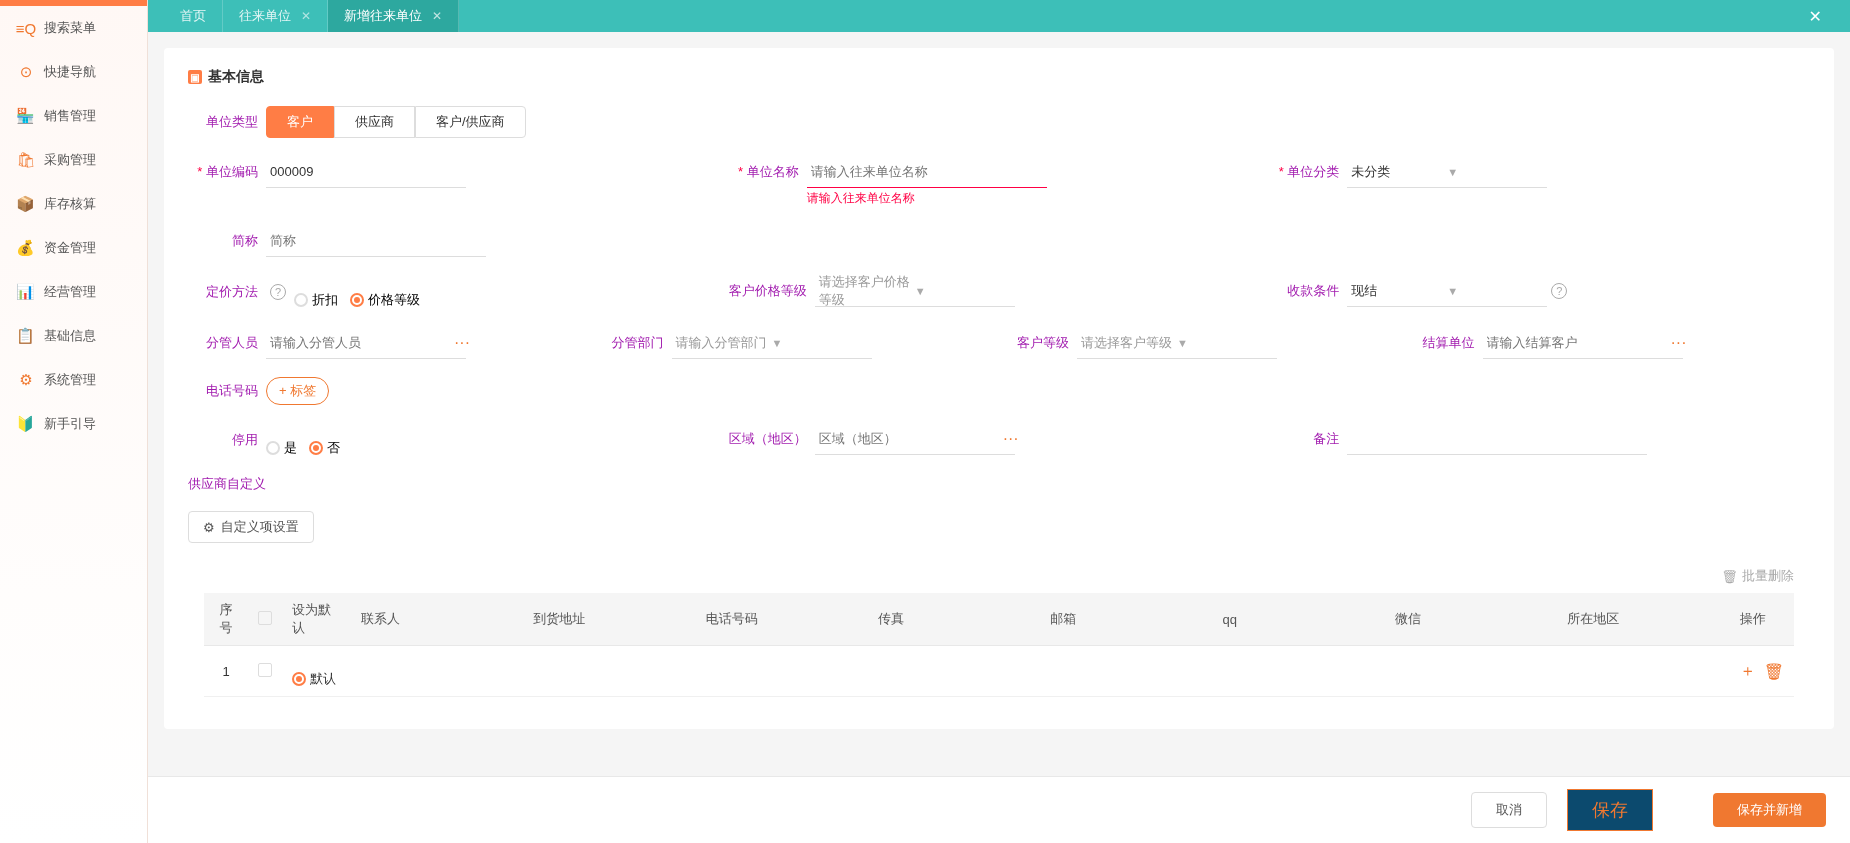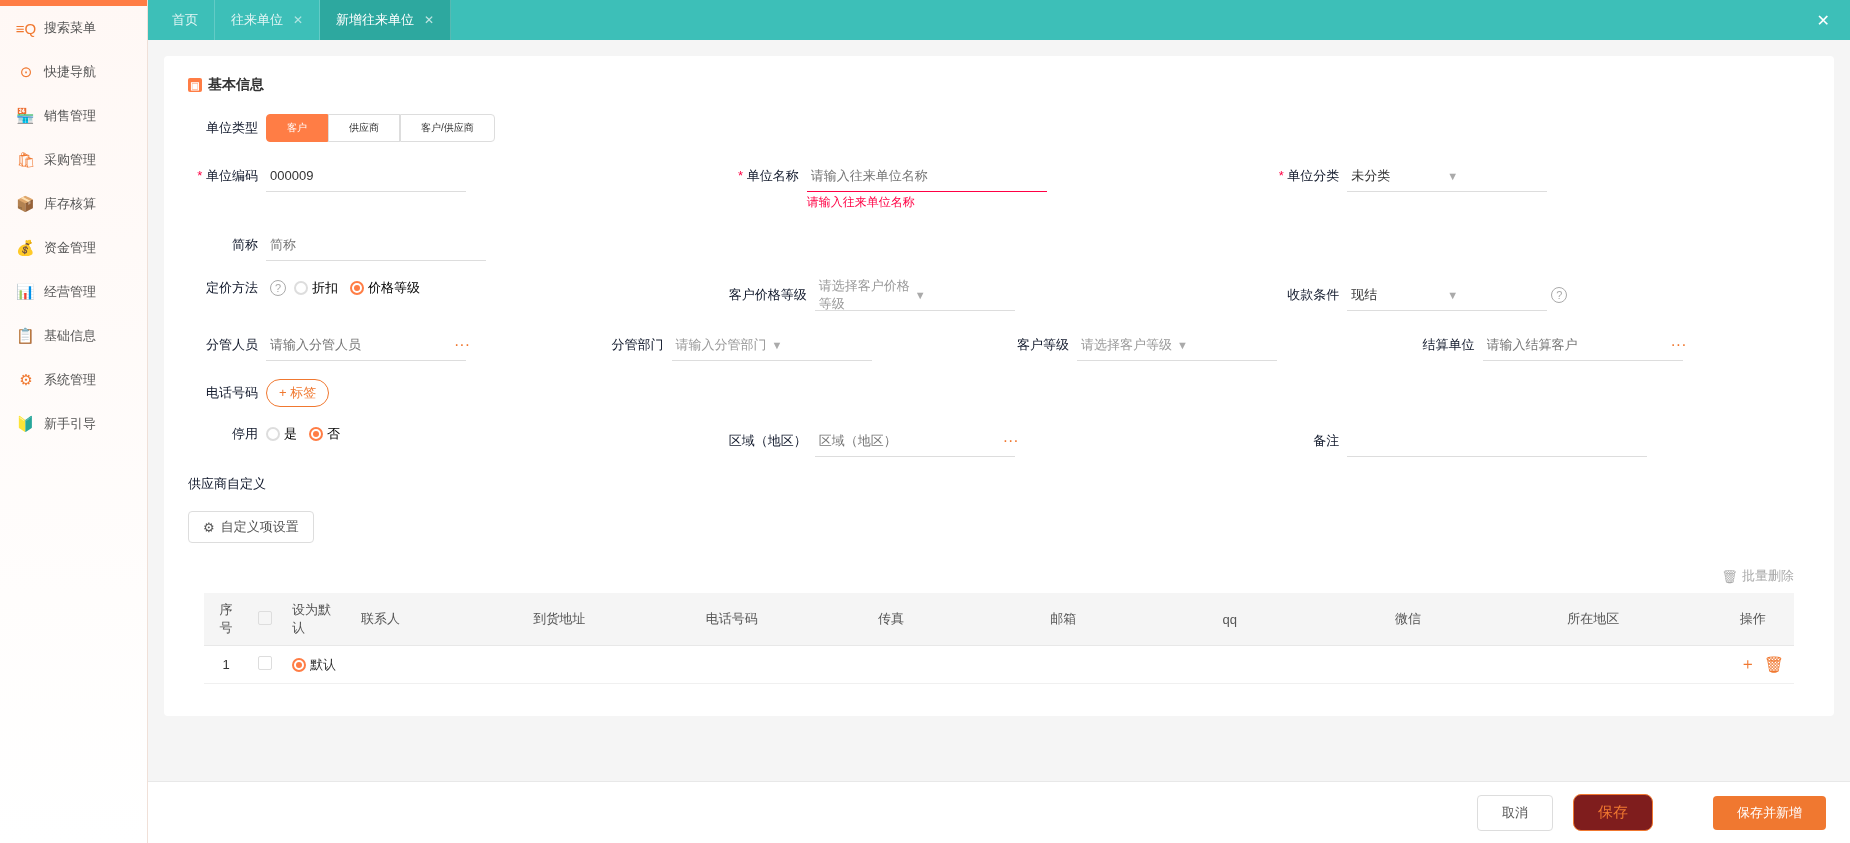--- a/index.html
+++ b/index.html
@@ -44,22 +44,22 @@
       display: flex;
       flex-direction: column;
       overflow: hidden;
     }
 
     
     .tab-bar {
       background: #3dbfb8;
       display: flex;
       align-items: center;
-      height: 40px;
-      padding: 0 8px;
+      height: 32px;
+      padding: 0 16px;
       gap: 0;
       flex-shrink: 0;
     }
     .tab {
       display: flex;
       align-items: center;
       gap: 6px;
       padding: 0 16px;
       height: 40px;
       cursor: pointer;
@@ -130,21 +130,21 @@
     }
 
     .form-group {
       display: flex;
       align-items: center;
       flex: 1;
       min-width: 280px;
     }
 
     .form-label {
-      color: #0f172a;
+      color: #a21caf;
       font-size: 13px;
       white-space: nowrap;
       margin-right: 8px;
       min-width: 70px;
       text-align: right;
     }
     .required::before {
       content: '* ';
       color: #f04;
     }
@@ -170,21 +170,21 @@
     }
 
     .type-btn-group {
       display: flex;
       gap: 0;
     }
     .type-btn {
       padding: 6px 20px;
       border: 1px solid #ddd;
       cursor: pointer;
-      font-size: 10px;
+      font-size: 13px;
       background: #fff;
       color: #333;
     }
     .type-btn.active {
       background: #ff7d45;
       color: #fff;
       border-color: #ff7d45;
     }
     .type-btn:first-child { border-radius: 4px 0 0 4px; }
     .type-btn:last-child { border-radius: 0 4px 4px 0; }
@@ -198,21 +198,21 @@
       max-width: 200px;
       flex: 1;
       cursor: pointer;
       padding: 0 4px;
     }
     .select-field span { flex: 1; color: #999; font-size: 13px; }
     .select-field .arrow { color: #aaa; font-size: 11px; }
     .select-value { color: #333 !important; }
 
     .radio-group { display: flex; align-items: center; gap: 12px; }
-    .radio-item { display: flex; align-items: center; gap: 4px; cursor: pointer; }
+    .radio-item { display: flex; align-items: center; gap: 4px; cursor: pointer; margin-top: 16px; }
     .radio-circle {
       width: 14px; height: 14px;
       border-radius: 50%;
       border: 2px solid #ddd;
       display: flex; align-items: center; justify-content: center;
     }
     .radio-circle.checked { border-color: #ff7d45; }
     .radio-circle.checked::after {
       content: '';
       width: 6px; height: 6px;
@@ -315,25 +315,25 @@
       border: 1px solid #ddd;
       border-radius: 4px;
       background: #fff;
       color: #555;
       cursor: pointer;
       font-size: 13px;
     }
     .btn-save {
       padding: 8px 24px;
       border: 1px solid #f07830;
-      border-radius: 8px;
-      background: #7f1d1d;
+      border-radius: 0;
+      background: #0c4a6e;
       color: #f07830;
       cursor: pointer;
-      font-size: 15px;
+      font-size: 18px;
     }
     .btn-save-new {
       padding: 8px 24px;
       border: none;
       border-radius: 4px;
       background: #f07830;
       color: #fff;
       cursor: pointer;
       font-size: 13px;
       margin-left: 40px;

